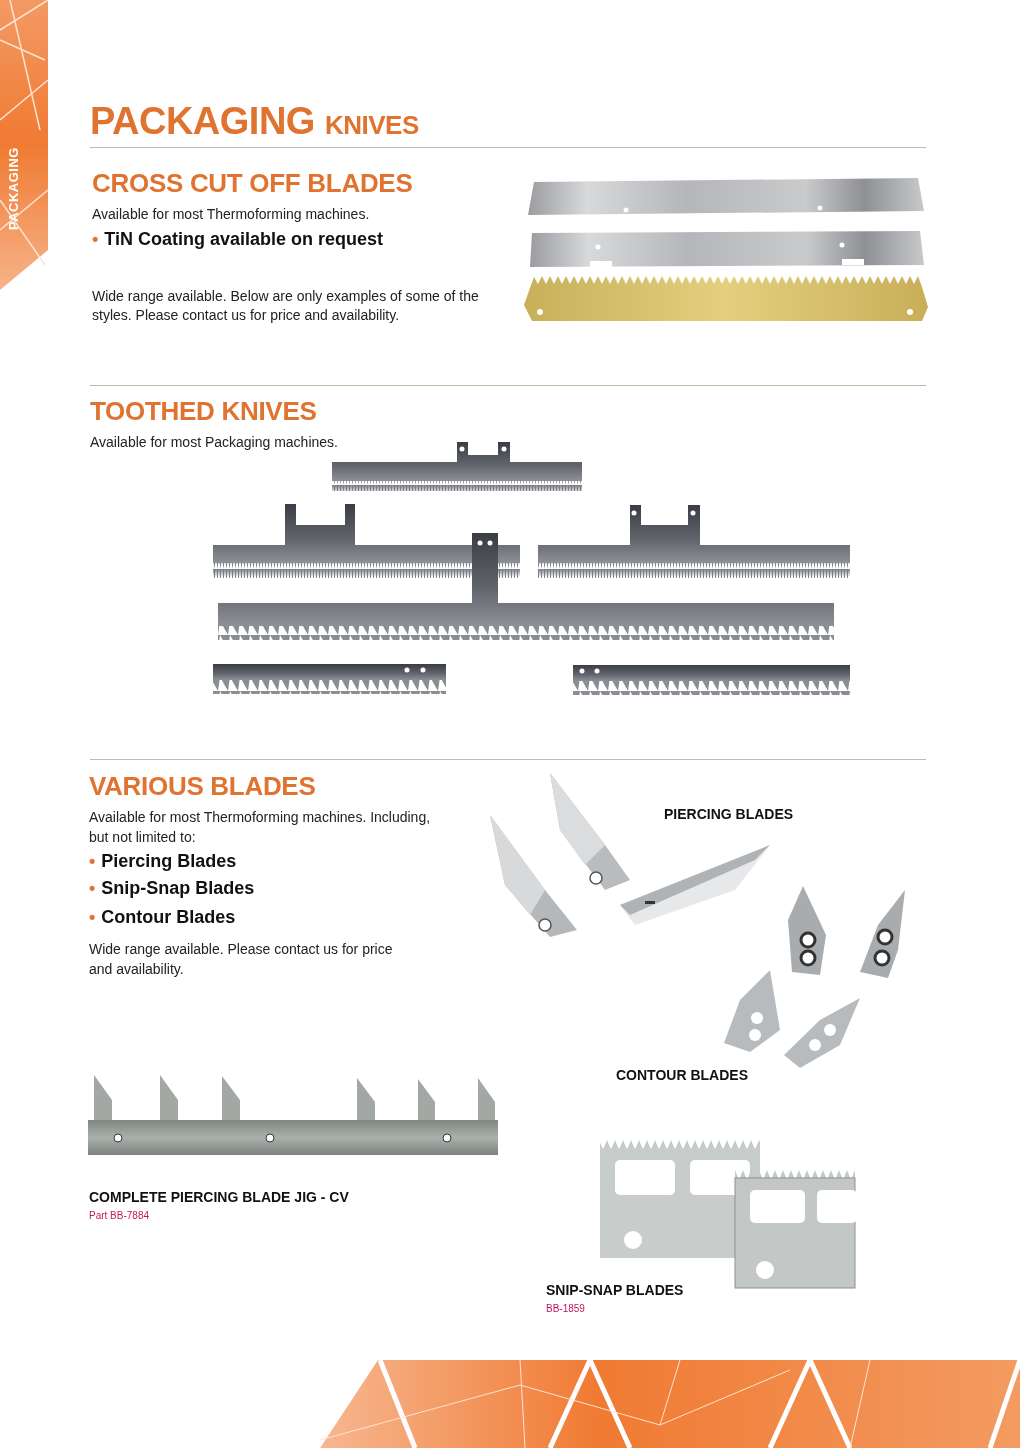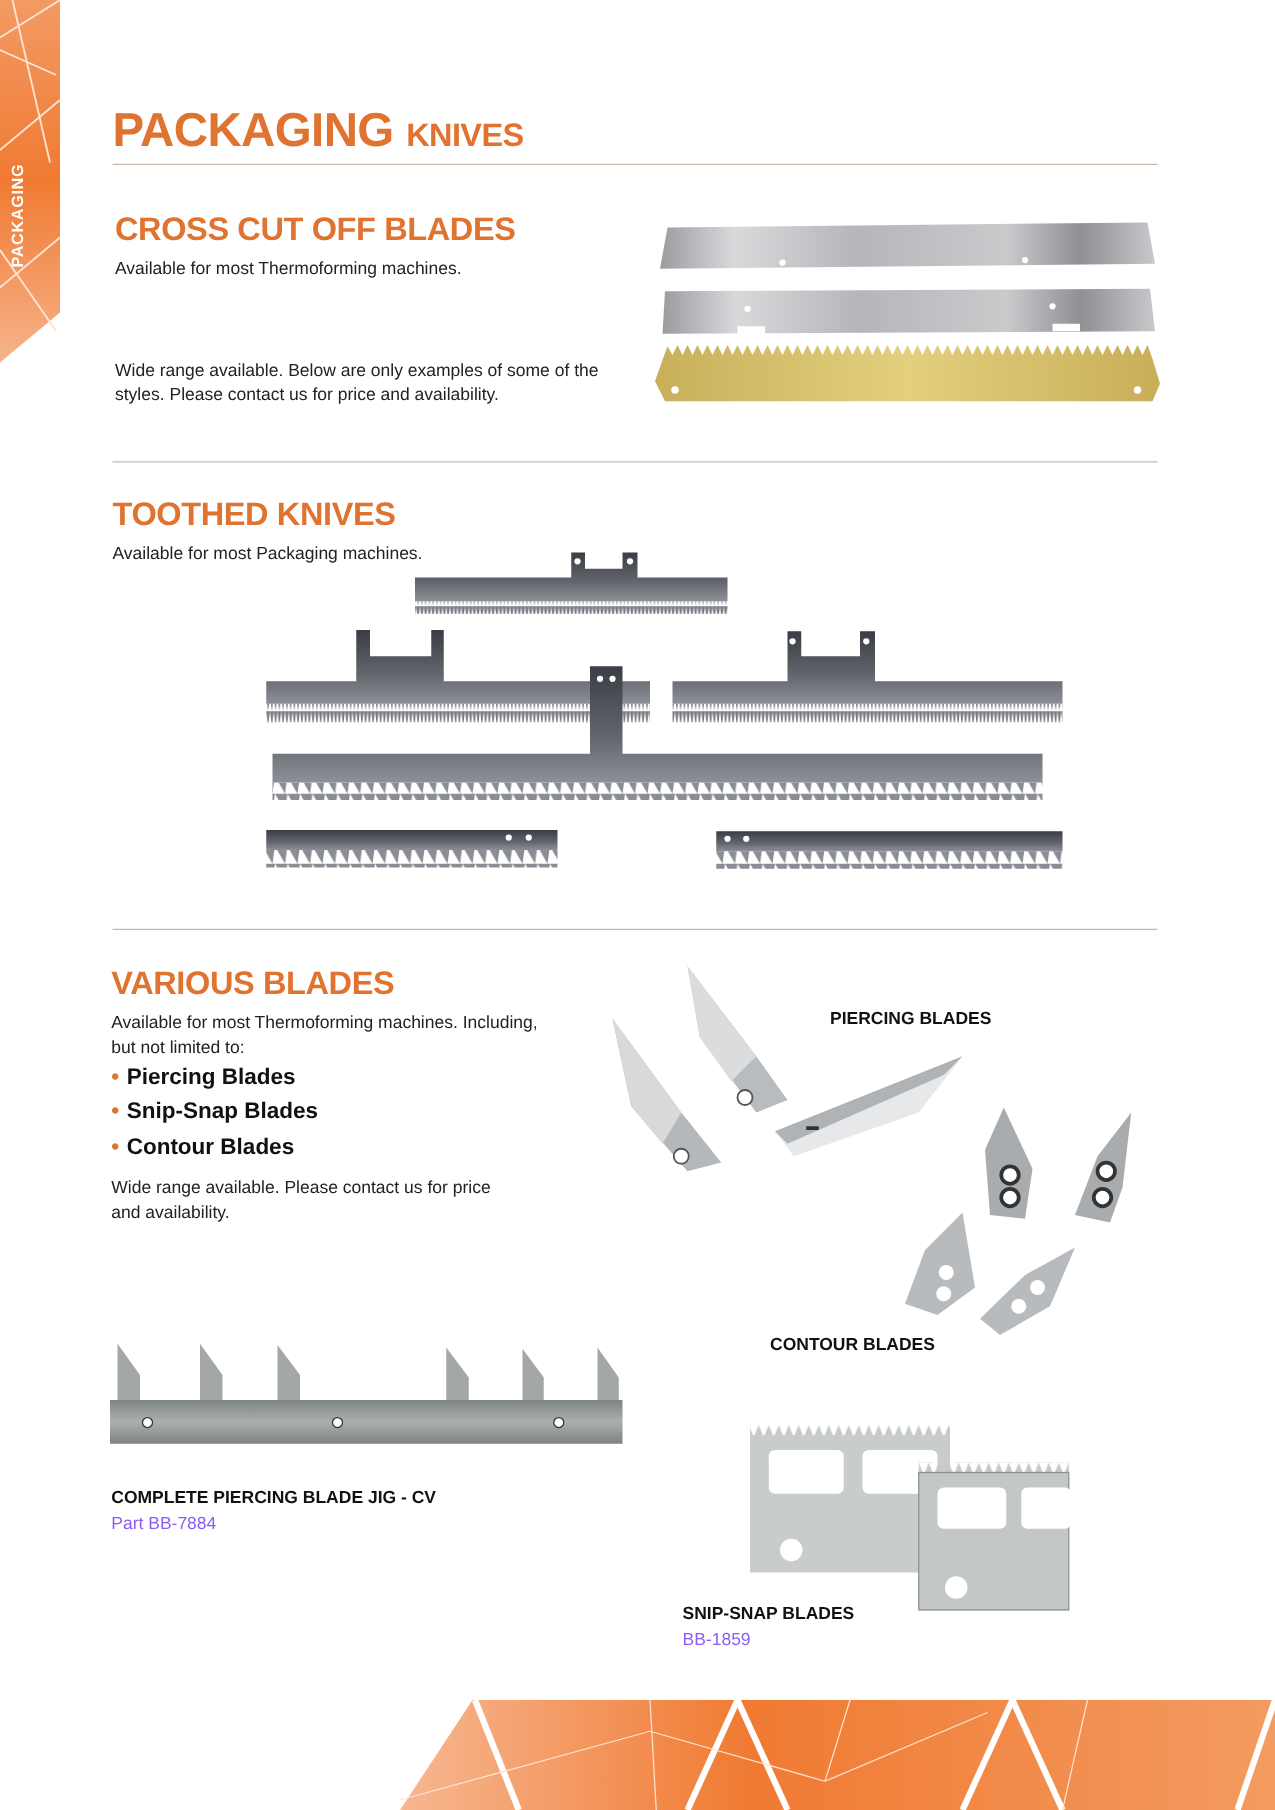--- a/index.html
+++ b/index.html
@@ -1,32 +1,32 @@
 <!DOCTYPE html>
 <html><head>
 <meta charset="utf-8">
 <style>
   html, body { margin:0; padding:0; background:#fff; }
   body { width:1020px; height:1448px; position:relative; overflow:hidden;
          font-family:"Liberation Sans", sans-serif; color:#1a1a1a; }
-  .abs { position:absolute; }
+  .abs { position:absolute;margin-top:16px; }
   .side-tab { left:0; top:0; width:48px; height:290px; }
   .side-label { left:6px; top:128px; width:30px; height:90px; color:#fff; font-weight:bold;
     font-size:13px; writing-mode:vertical-rl; transform:rotate(180deg); text-align:center;
     letter-spacing:0.5px; font-family:"Liberation Sans", sans-serif; }
   .page-title { left:90px; top:84px; font-weight:bold; color:#e07330; font-size:38px; letter-spacing:-0.5px; }
   .page-title .small { font-size:26px; }
   .rule { height:1px; background:#c9b8a8; }
   h2 { margin:0; font-weight:bold; color:#e07330; font-size:26px; letter-spacing:-0.3px; position:absolute; }
   .txt { font-size:14px; line-height:19px; color:#222; position:absolute; }
   .bullets { position:absolute; margin:0; padding:0; list-style:none; }
   .bullets li { font-weight:bold; font-size:18px; color:#111; }
   .bullets li .dot { color:#e07330; margin-right:6px; }
   .caption { position:absolute; font-size:14px; font-weight:bold; color:#111; }
-  .subcap { position:absolute; font-size:14px; color:#8b5cf6;text-align:right; }
+  .subcap { position:absolute; font-size:10px; color:#be185d;text-align:right; }
   svg { position:absolute; overflow:visible; }
 </style>
 </head>
 <body>
 
 <svg class="side-tab" width="48" height="290" viewBox="0 0 48 290">
   <defs>
       <linearGradient id="og" x1="0" y1="0" x2="0" y2="1">
     <stop offset="0" stop-color="#f39a64"></stop>
         <stop offset="0.5" stop-color="#f07a32"></stop>
@@ -47,20 +47,21 @@
 
 <div class="abs page-title">
   <span>PACKAGING</span>
   <span class="small">KNIVES</span>
 </div>
 <div class="abs rule" style="left:90px; top:131px; width:836px;"></div>
 
 <h2 style="left:92px; top:168px;">CROSS CUT OFF BLADES</h2>
 <div class="txt" style="left:92px; top:205px;">Available for most Thermoforming machines.</div>
 <ul class="bullets" style="left:92px; top:229px;">
+  <li><span class="dot">•</span><span>TiN Coating available on request</span></li>
 </ul>
 <div class="txt" style="left:92px; top:287px;">Wide range available. Below are only examples of some of the</div>
 <div class="txt" style="left:92px; top:306px;">styles. Please contact us for price and availability.</div>
 
 <svg style="left:520px; top:175px;" width="430" height="155">
   <defs>
     <linearGradient id="steel" x1="0" y1="0" x2="1" y2="0">
       <stop offset="0" stop-color="#9a9ca0"></stop>
         <stop offset="0.15" stop-color="#d8d9db"></stop>
         <stop offset="0.4" stop-color="#b4b6b9"></stop>

